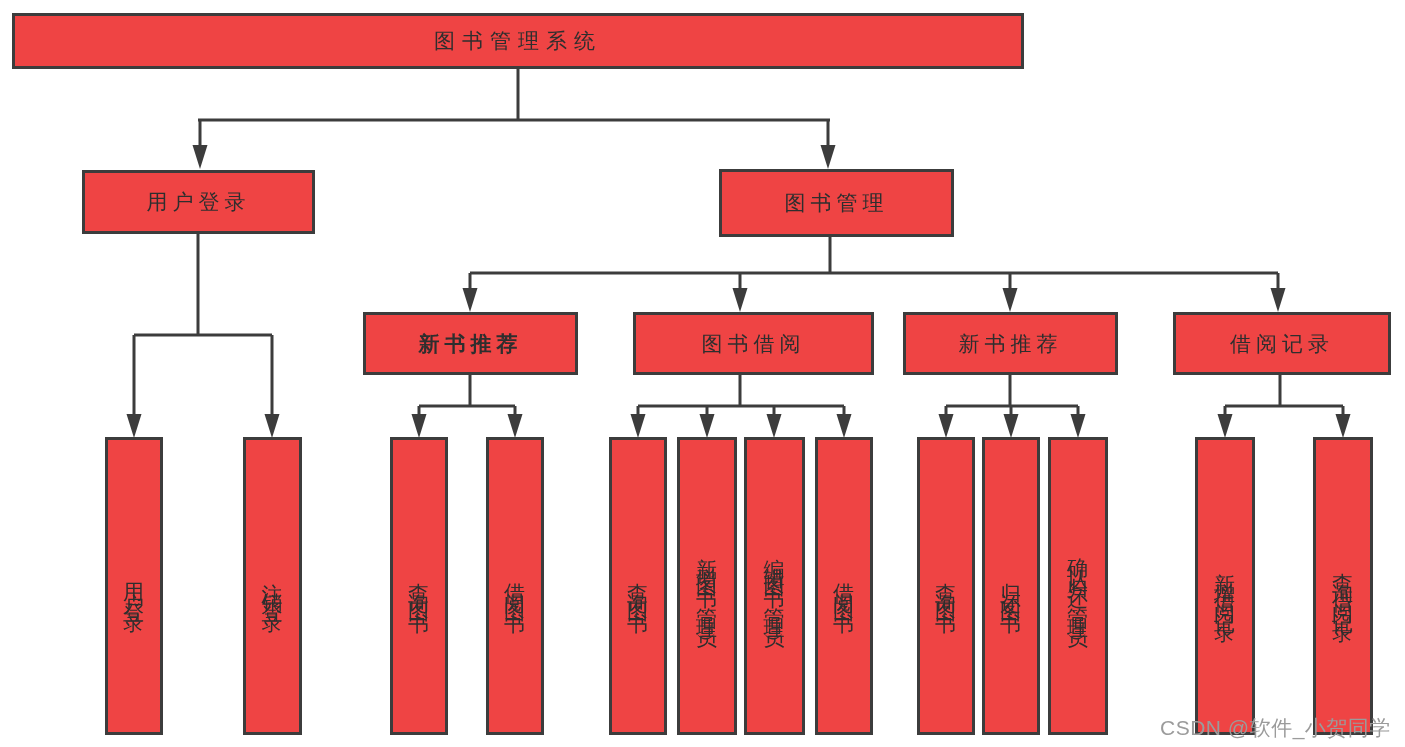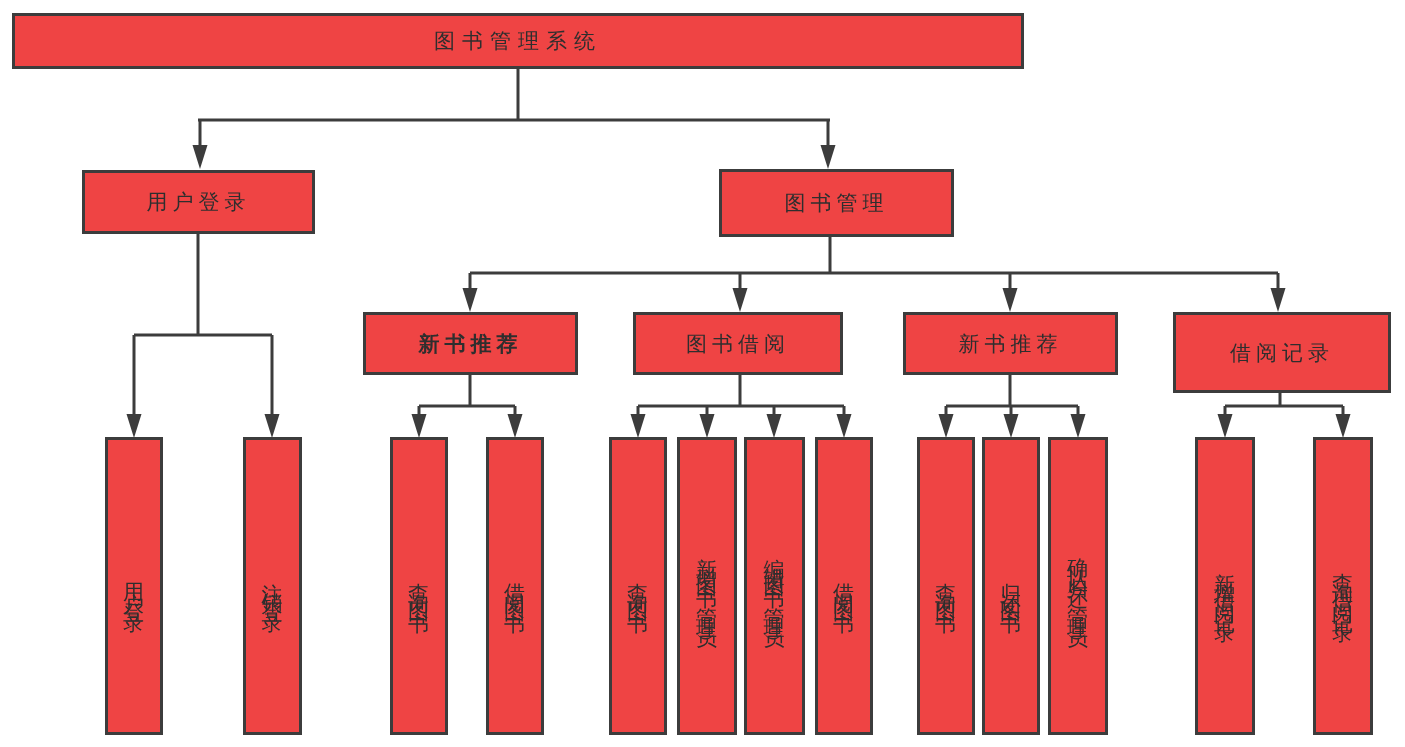--- a/index.html
+++ b/index.html
@@ -119,27 +119,27 @@
   <div class="node hnode" style="left:82px;top:170px;width:233px;height:64px;">
     <span>用户登录</span>
   </div>
   <div class="node hnode" style="left:712px;top:169px;width:235px;height:68px;margin-left:7px;">
     <span>图书管理</span>
   </div>
 
   <div class="node hnode" style="left:363px;top:312px;width:215px;height:63px;font-weight:bold;">
     <span>新书推荐</span>
   </div>
-  <div class="node hnode" style="left:633px;top:312px;width:210px;height:63px;">
+  <div class="node hnode" style="left:633px;top:312px;width:241px;height:63px;">
     <span>图书借阅</span>
   </div>
   <div class="node hnode" style="left:903px;top:312px;width:215px;height:63px;">
     <span>新书推荐</span>
   </div>
-  <div class="node hnode" style="left:1173px;top:312px;width:218px;height:81px;">
+  <div class="node hnode" style="left:1173px;top:312px;width:218px;height:63px;">
     <span>借阅记录</span>
   </div>
 
   <div class="node vnode" style="left:105px;top:437px;width:58px;height:298px;">
     <span>用户登录</span>
   </div>
   <div class="node vnode" style="left:243px;top:437px;width:59px;height:298px;">
     <span>注销登录</span>
   </div>
 
@@ -173,14 +173,15 @@
     <span>确认归还（管理员）</span>
   </div>
 
   <div class="node vnode" style="left:1195px;top:437px;width:60px;height:298px;">
     <span>新增借阅记录</span>
   </div>
   <div class="node vnode" style="left:1313px;top:437px;width:60px;height:298px;">
     <span>查询借阅记录</span>
   </div>
 
+  <div class="watermark">CSDN @软件_小贺同学</div>
 
 </div>
 
 </body></html>

